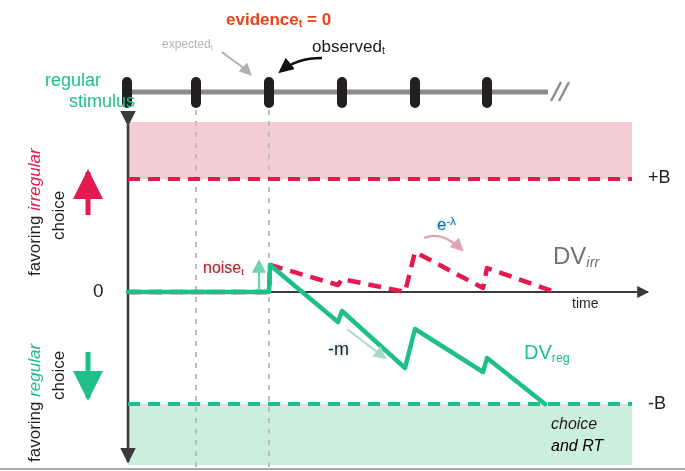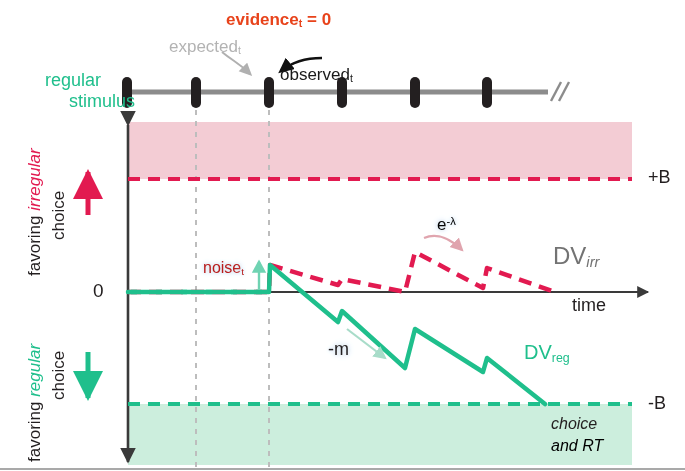--- a/index.html
+++ b/index.html
@@ -97,25 +97,25 @@
       <line x1="559" y1="101" x2="569" y2="82" stroke="#8C8C8C" stroke-width="2.4"></line>
     </g>
 
     <line x1="0" y1="469" x2="685" y2="469" stroke="#8C8C8C" stroke-width="1.4"></line>
   </svg>
 
   <div class="txt" style="left:226px;top:11px;font-size:17px;color:#E8431B;font-weight:600;">
     <span>evidence</span><span class="sub">t</span><span> = 0</span>
   </div>
 
-  <div class="txt" style="left:162px;top:38px;font-size:17px;color:#B3B3B3;margin-left:7px;">
+  <div class="txt" style="left:162px;top:38px;font-size:12px;color:#B3B3B3;">
     <span>expected</span><span class="sub">t</span>
   </div>
 
-  <div class="txt" style="left:280px;top:38px;font-size:17px;color:#1A1A1A;margin-top:28px;">
+  <div class="txt" style="left:312px;top:38px;font-size:17px;color:#1A1A1A;">
     <span>observed</span><span class="sub">t</span>
   </div>
 
   <div class="txt" style="left:45px;top:71px;font-size:18px;color:#1FBF8C;">regular</div>
   <div class="txt" style="left:45px;top:92px;font-size:18px;color:#1FBF8C;margin-left:24px;">stimulus</div>
 
   <div class="txt rot" style="left:26px;top:276px;font-size:17px;color:#231f20;transform:rotate(-90deg);">
     <span>favoring </span><span style="font-style:italic;color:#E21A50;">irregular</span>
   </div>
   <div class="txt rot" style="left:50px;top:240px;font-size:17px;color:#231f20;transform:rotate(-90deg);">choice</div>
@@ -124,27 +124,27 @@
     <span>favoring </span><span style="font-style:italic;color:#1FBF8C;">regular</span>
   </div>
   <div class="txt rot" style="left:50px;top:400px;font-size:17px;color:#231f20;transform:rotate(-90deg);">choice</div>
 
   <div class="txt" style="left:93px;top:281px;font-size:19px;color:#231f20;">0</div>
 
   <div class="txt" style="left:648px;top:168px;font-size:18px;color:#231f20;">+B</div>
 
   <div class="txt" style="left:648px;top:394px;font-size:18px;color:#231f20;">-B</div>
 
-  <div class="txt" style="left:572px;top:296px;font-size:18px;color:#231f20;">time</div>
+  <div class="txt" style="left:572px;top:296px;font-size:14px;color:#231f20;">time</div>
 
   <div class="txt glow" style="left:203px;top:260px;font-size:16px;color:#b91c1c;">
     <span>noise</span><span class="sub">t</span>
   </div>
 
-  <div class="txt glow" style="left:437px;top:216px;font-size:17px;color:#000000;">
+  <div class="txt glow" style="left:437px;top:216px;font-size:17px;color:#0369a1;">
     <span>e</span><span class="sup">-λ</span>
   </div>
 
   <div class="txt glow" style="left:328px;top:340px;font-size:18px;color:#231f20;">-m</div>
 
   <div class="txt" style="left:553px;top:244px;font-size:24px;color:#737373;">
     <span>DV</span><span class="sub" style="font-style:italic;">irr</span>
   </div>
 
   <div class="txt" style="left:524px;top:342px;font-size:20px;color:#1FBF8C;">

